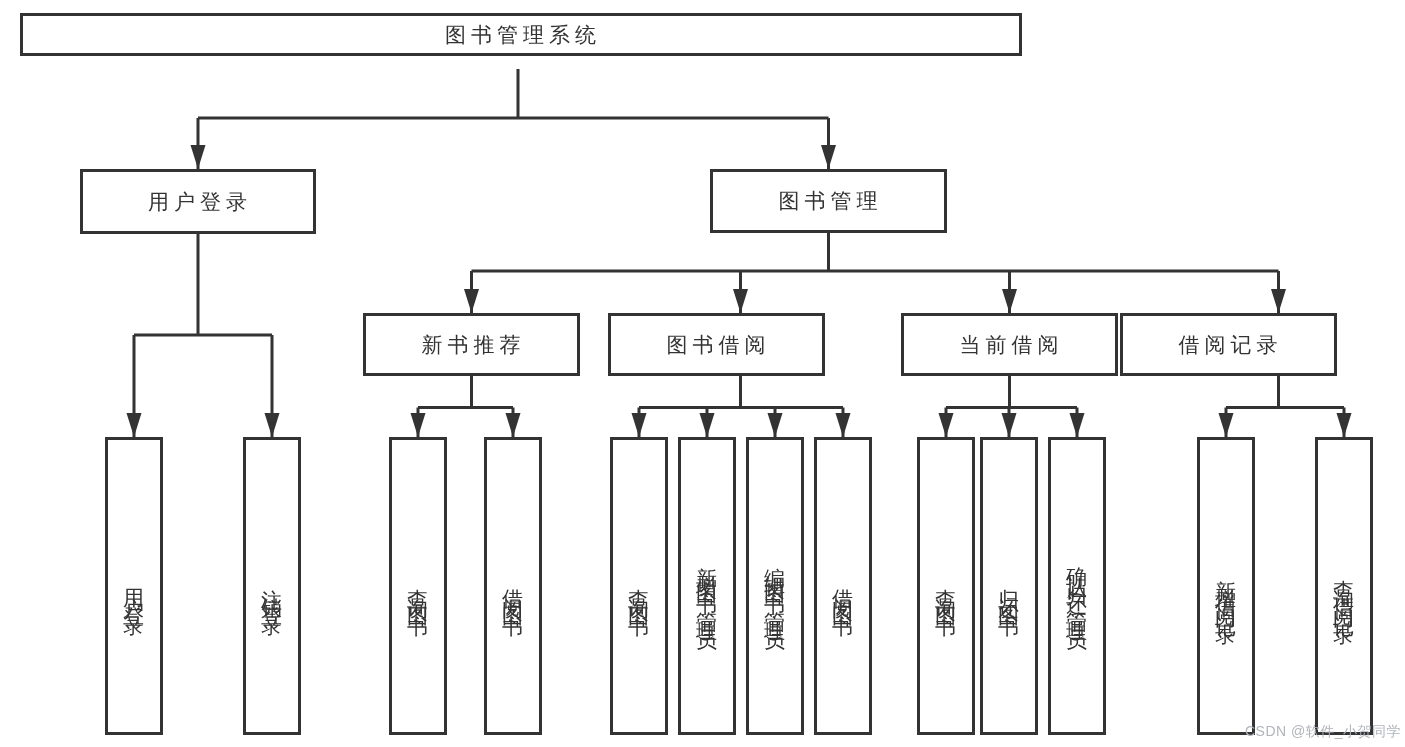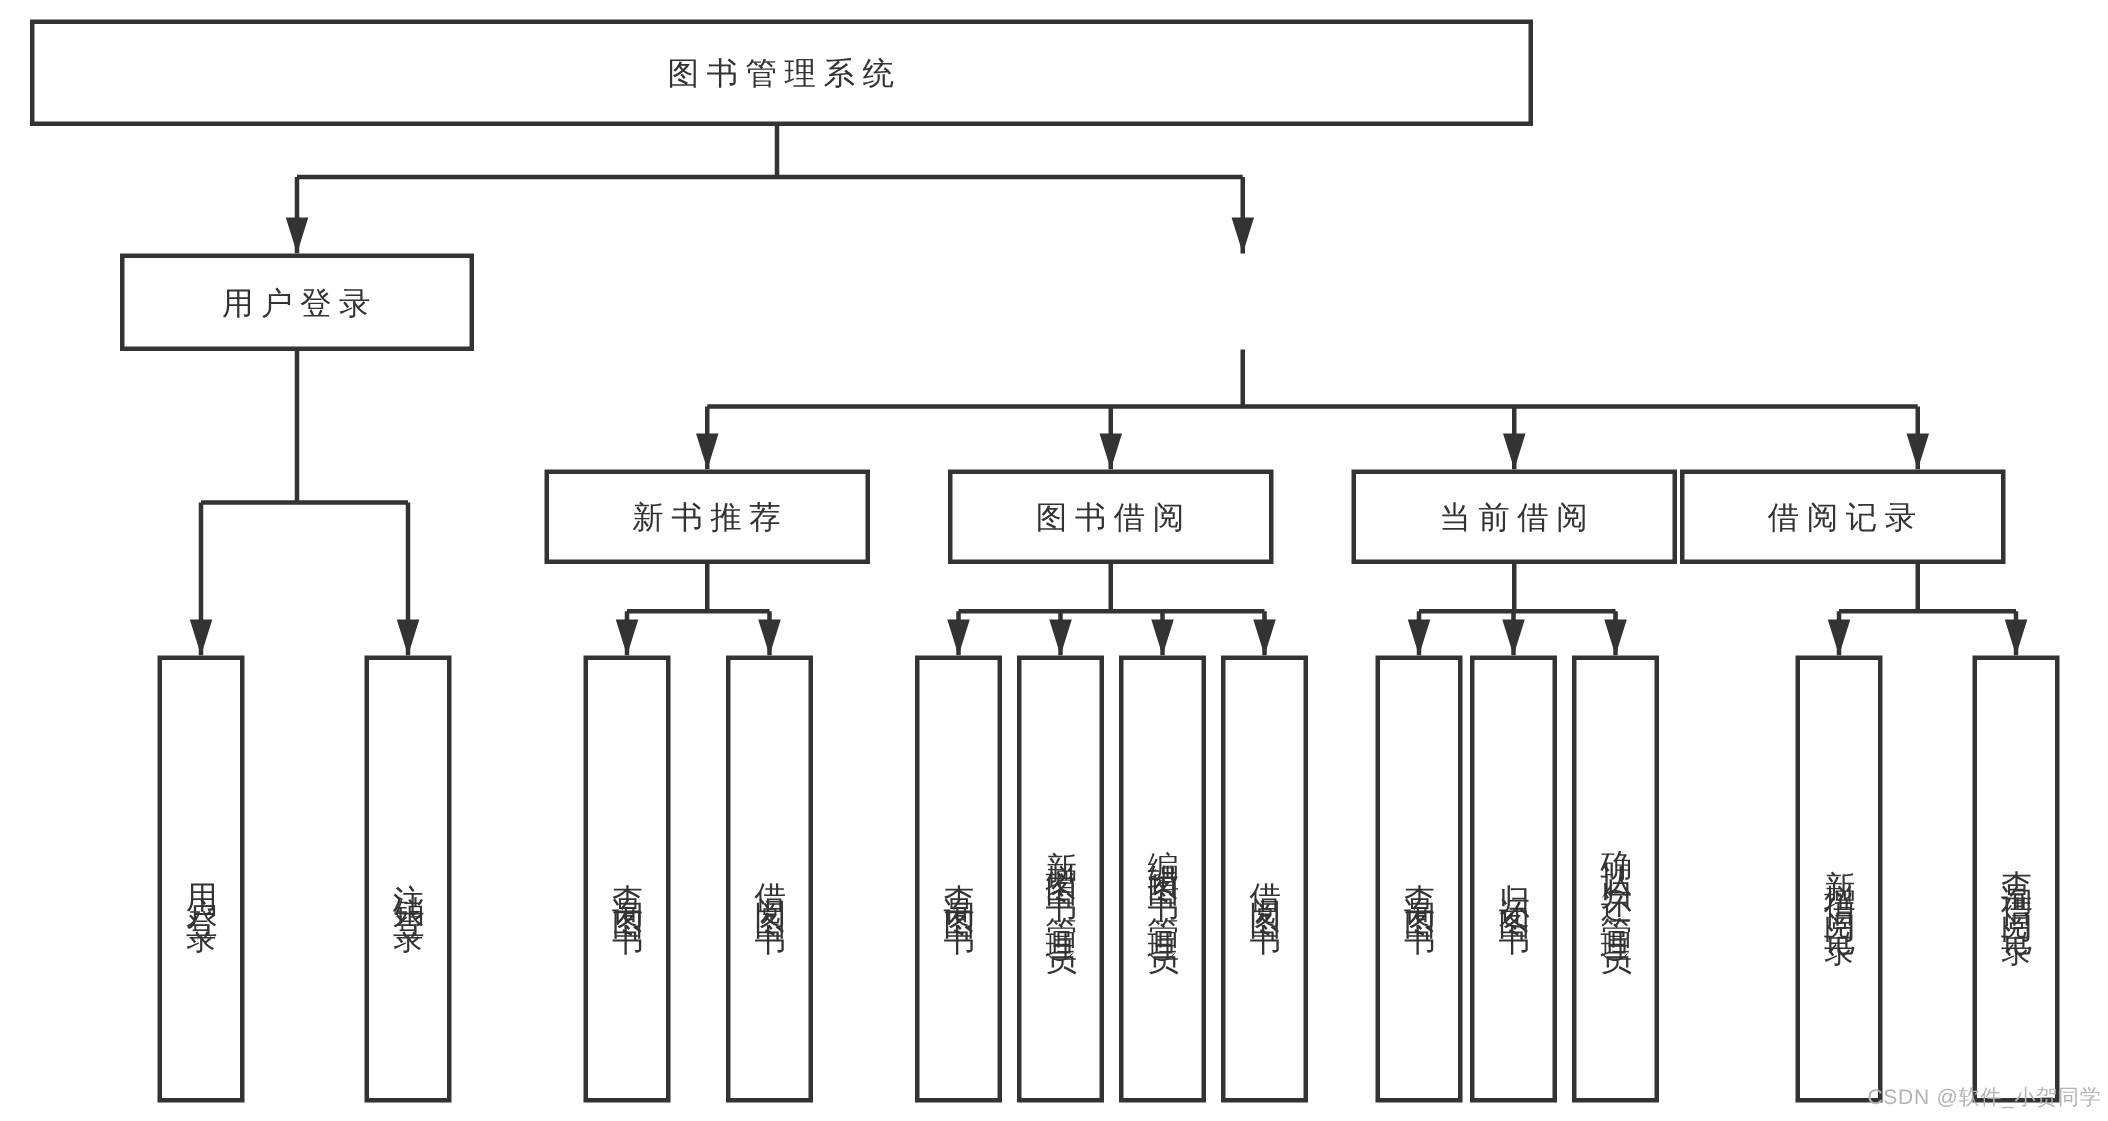--- a/index.html
+++ b/index.html
@@ -108,32 +108,35 @@
       <polygon points="1001.5,413 1016.5,413 1009,437"></polygon>
       <polygon points="1069.5,413 1084.5,413 1077,437"></polygon>
     </g>
     <g>
       <path d="M1278.5 376 V407.5 M1226 407.5 H1344 M1226 407.5 V437 M1344 407.5 V437"></path>
       <polygon points="1218.5,413 1233.5,413 1226,437"></polygon>
       <polygon points="1336.5,413 1351.5,413 1344,437"></polygon>
     </g>
   </svg>
 
-  <div class="node" style="left:20px; top:13px; width:1002px; height:71px;">
+  <div class="node" style="left:20px; top:13px; width:1002px; height:43px;">
     <span class="hlabel">图书管理系统</span>
   </div>
 
   <div class="node lvl1" style="left:80px; width:236px;">
     <span class="hlabel">用户登录</span>
   </div>
+  <div class="node lvl1" style="left:710px; width:237px; height:64px;">
+    <span class="hlabel">图书管理</span>
+  </div>
 
   <div class="node lvl2" style="left:363px;">
     <span class="hlabel">新书推荐</span>
   </div>
-  <div class="node lvl2" style="left:632px;">
+  <div class="node lvl2" style="left:608px;">
     <span class="hlabel">图书借阅</span>
   </div>
   <div class="node lvl2" style="left:901px;align-items:center;">
     <span class="hlabel">当前借阅</span>
   </div>
   <div class="node lvl2" style="left:1120px;">
     <span class="hlabel">借阅记录</span>
   </div>
 
   <div class="node tall" style="left:105px;">

